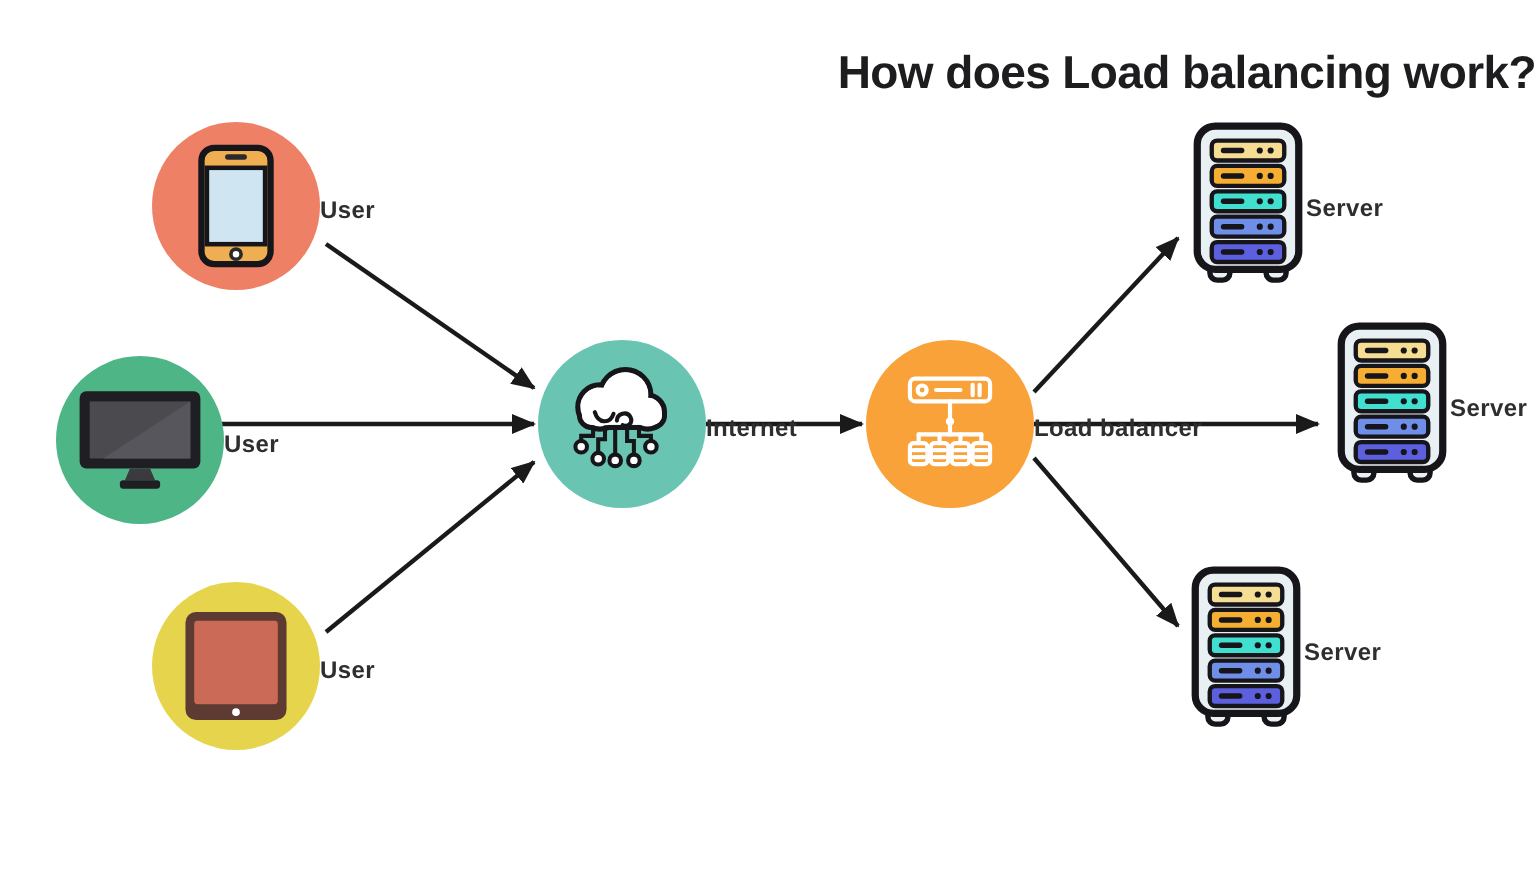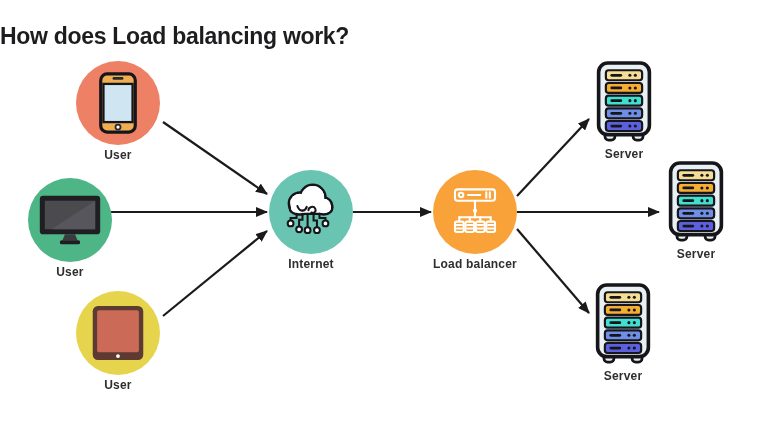--- a/index.html
+++ b/index.html
@@ -9,23 +9,23 @@
     --server-body:#e8f0f4; --server-outline:#15151a;
     --server-slot-1:#f6dd94; --server-slot-2:#f5ad32; --server-slot-3:#41dfd0;
     --server-slot-4:#6f8ee8; --server-slot-5:#5d60de;
     --phone-screen:#cfe5f2; --phone-bar:#f0ae52;
     --tablet-frame:#5d3a32; --tablet-screen:#cb6a56;
     --logo-orange-1:#fcb216; --logo-orange-2:#f47d1f;
   }
   html,body{margin:0;padding:0;}
   body{font-family:"Liberation Sans",sans-serif;background:#fff;}
   .canvas{position:relative;width:768px;height:439px;background:var(--background);overflow:hidden;}
-  .title{position:absolute;top:23px;left:0;width:100%;text-align:left;
+  .title{position:absolute;top:23px;left:0;width:100%;text-align:right;
          font-size:23px;font-weight:800;letter-spacing:-0.3px;color:var(--title-text);}
-  .node{position:absolute;display:flex;flex-direction:column;align-items:center;}
+  .node{position:absolute;display:flex;flex-direction:row;align-items:center;}
   .circle{width:84px;height:84px;border-radius:50%;display:flex;align-items:center;justify-content:center;}
   .c-phone{background:var(--user-phone-circle);}
   .c-desktop{background:var(--user-desktop-circle);}
   .c-tablet{background:var(--user-tablet-circle);}
   .c-internet{background:var(--internet-circle);}
   .c-lb{background:var(--load-balancer-circle);}
   .nlabel{margin-top:3px;font-size:12px;font-weight:700;color:var(--label-text);
           letter-spacing:.2px;white-space:nowrap;text-align:center;}
   .pos-user-phone{left:76px;top:61px;}
   .pos-user-desktop{left:28px;top:178px;}

